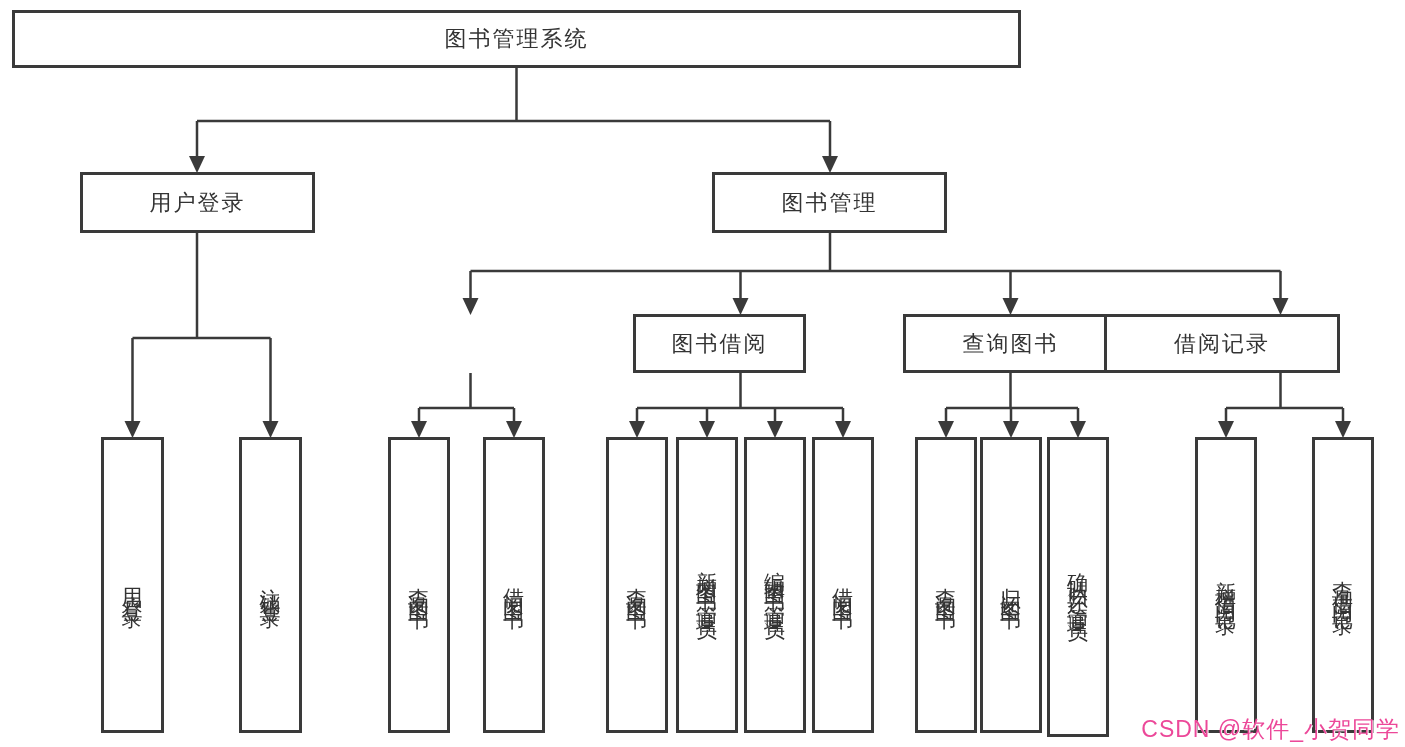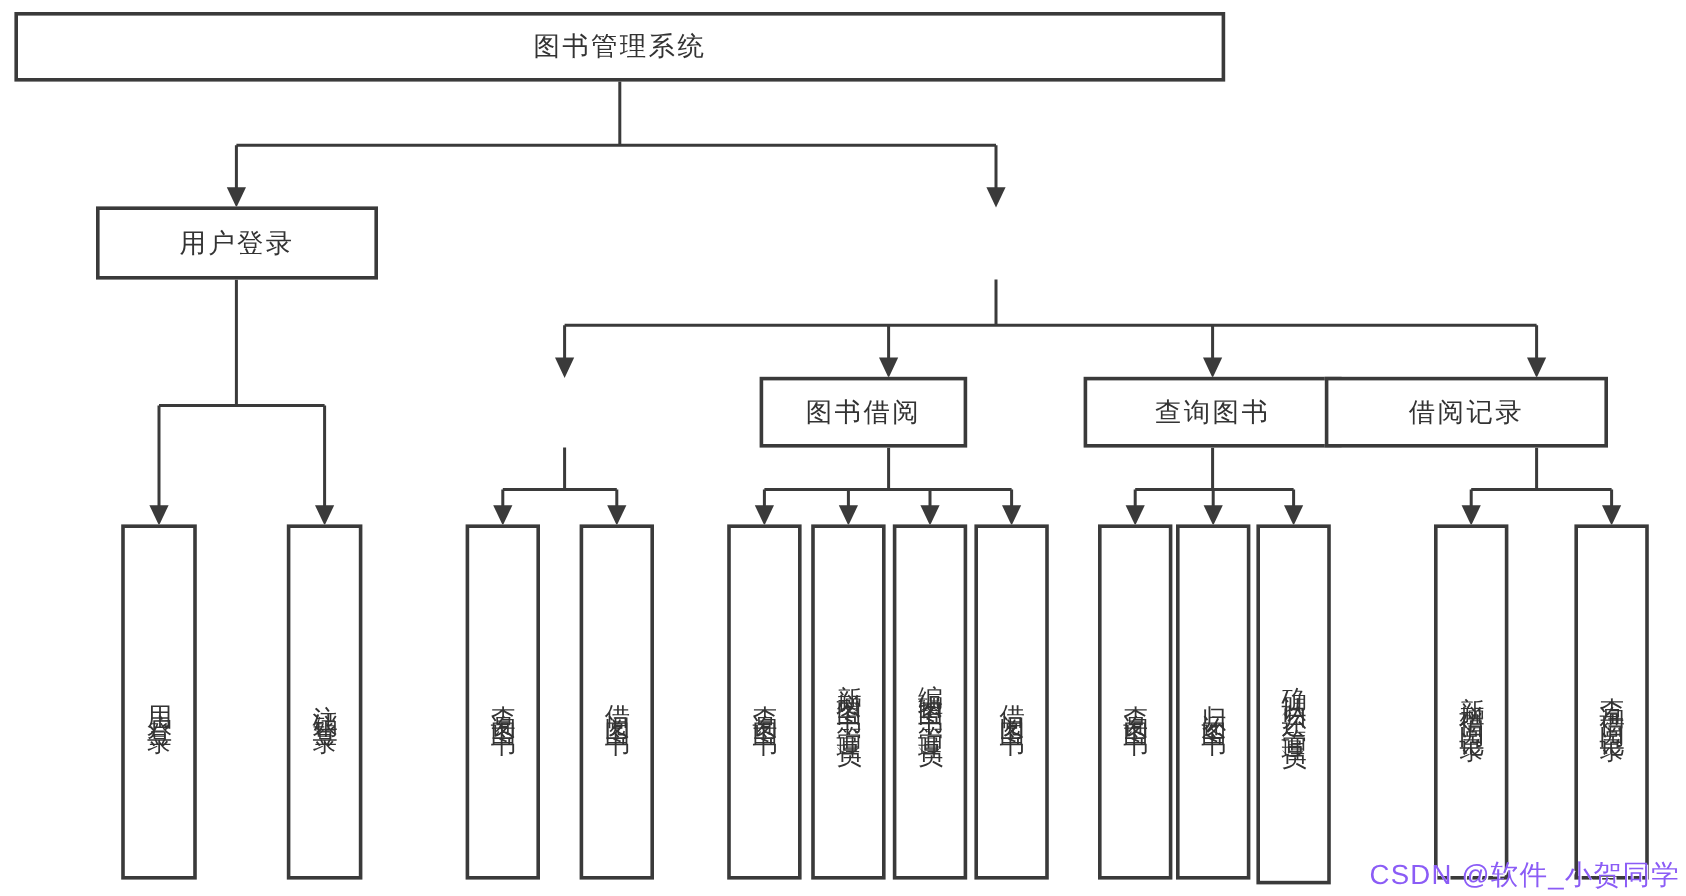--- a/index.html
+++ b/index.html
@@ -37,21 +37,21 @@
     font-size: 21px;
     letter-spacing: 7px;
     line-height: 1;
     white-space: nowrap;
   }
   .watermark {
     position: absolute;
     right: 5px;
     bottom: 2px;
     font-size: 23px;
-    color: #8b5cf6;
+    color: #ec4899;
     text-shadow: 1px 1px 0 #ffffff;
     letter-spacing: 1px;
     white-space: nowrap;
   }
 </style>
 </head>
 <body>
 
 <div class="stage">
 
@@ -87,20 +87,23 @@
       <polygon points="1335,421 1351,421 1343,438"></polygon>
     </g>
   </svg>
 
   <div class="node h" style="left:12px; top:10px; width:1009px; height:58px">
     <span>图书管理系统</span>
   </div>
 
   <div class="node h" style="left:80px; top:172px; width:235px; height:61px">
     <span>用户登录</span>
+  </div>
+  <div class="node h" style="left:712px; top:172px; width:235px; height:61px">
+    <span>图书管理</span>
   </div>
 
   <div class="node h" style="left:633px; top:314px; width:173px; height:59px">
     <span>图书借阅</span>
   </div>
   <div class="node h" style="left:903px; top:314px; width:215px; height:59px">
     <span>查询图书</span>
   </div>
   <div class="node h" style="left:1104px; top:314px; width:236px; height:59px">
     <span>借阅记录</span>

